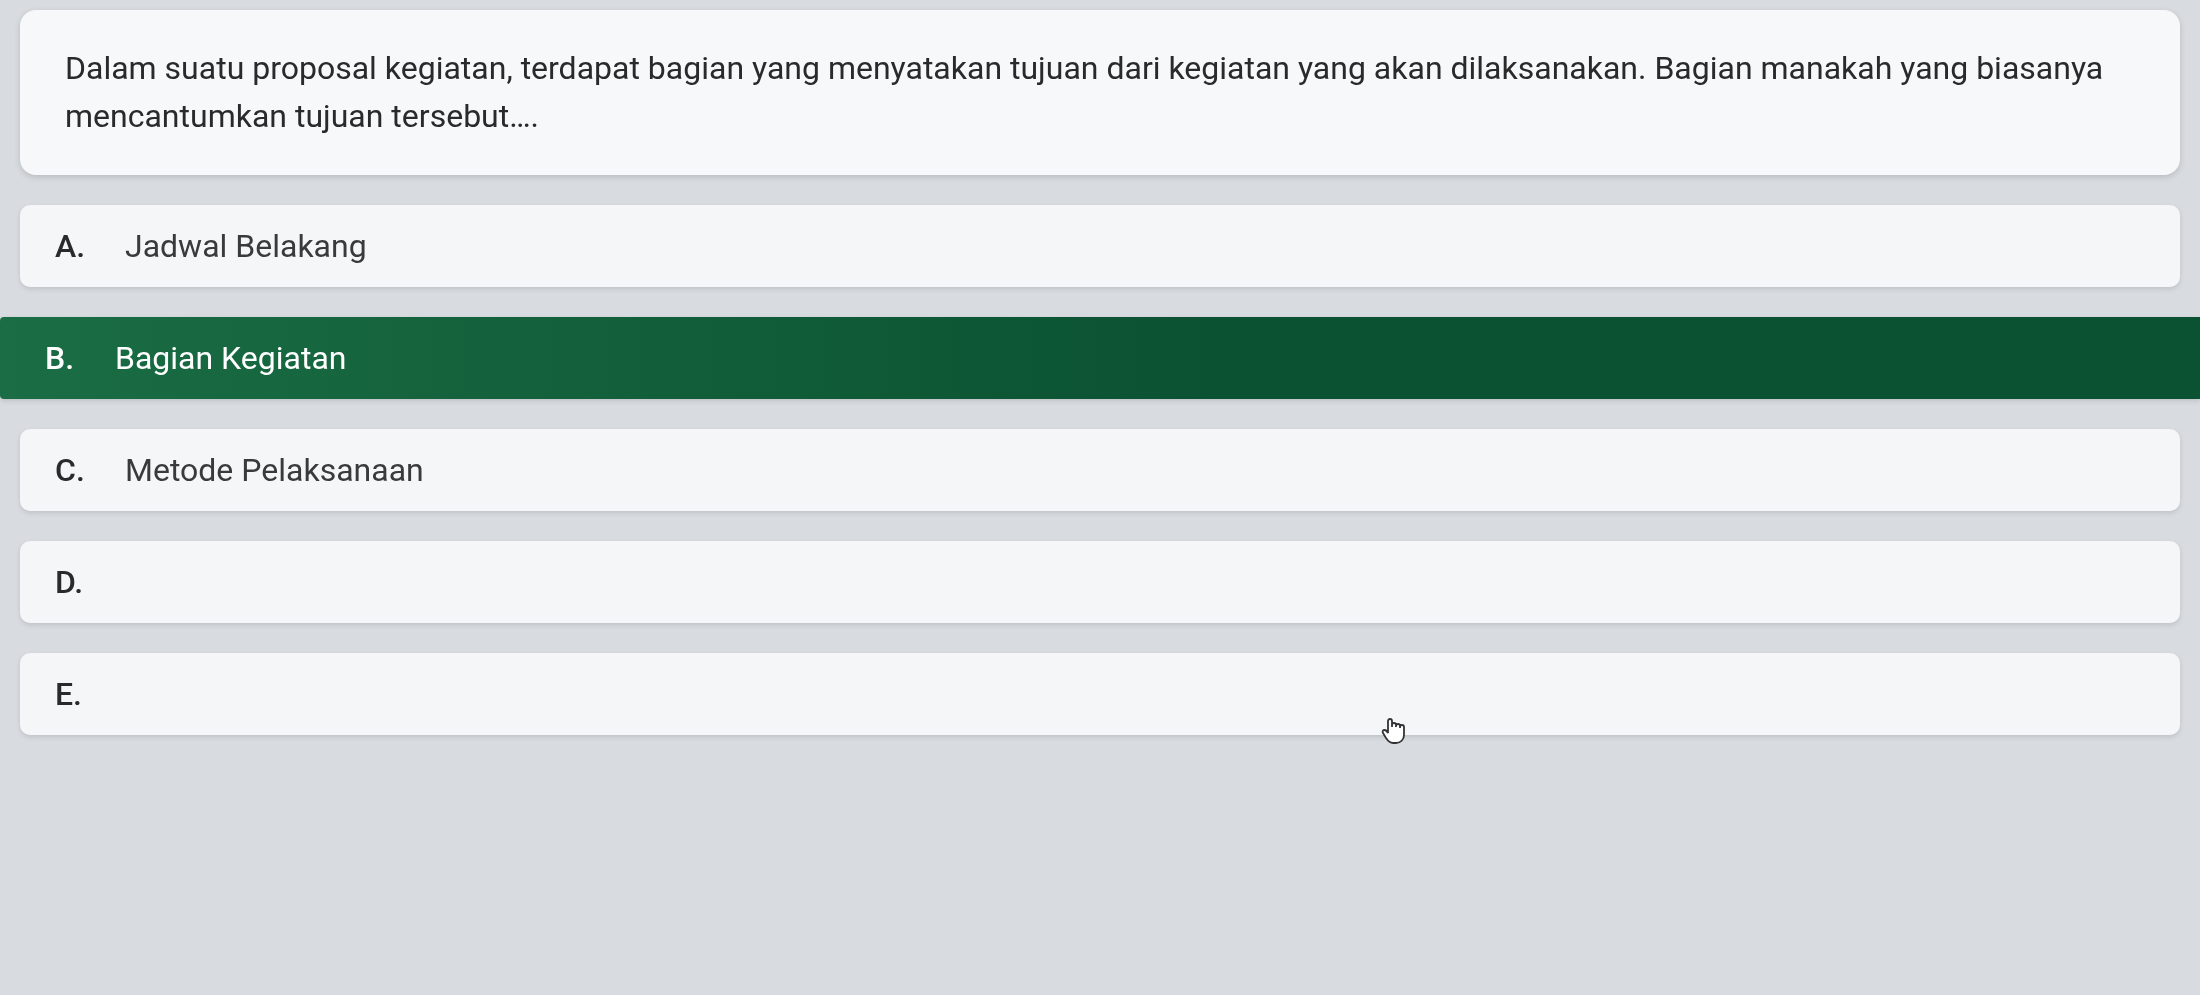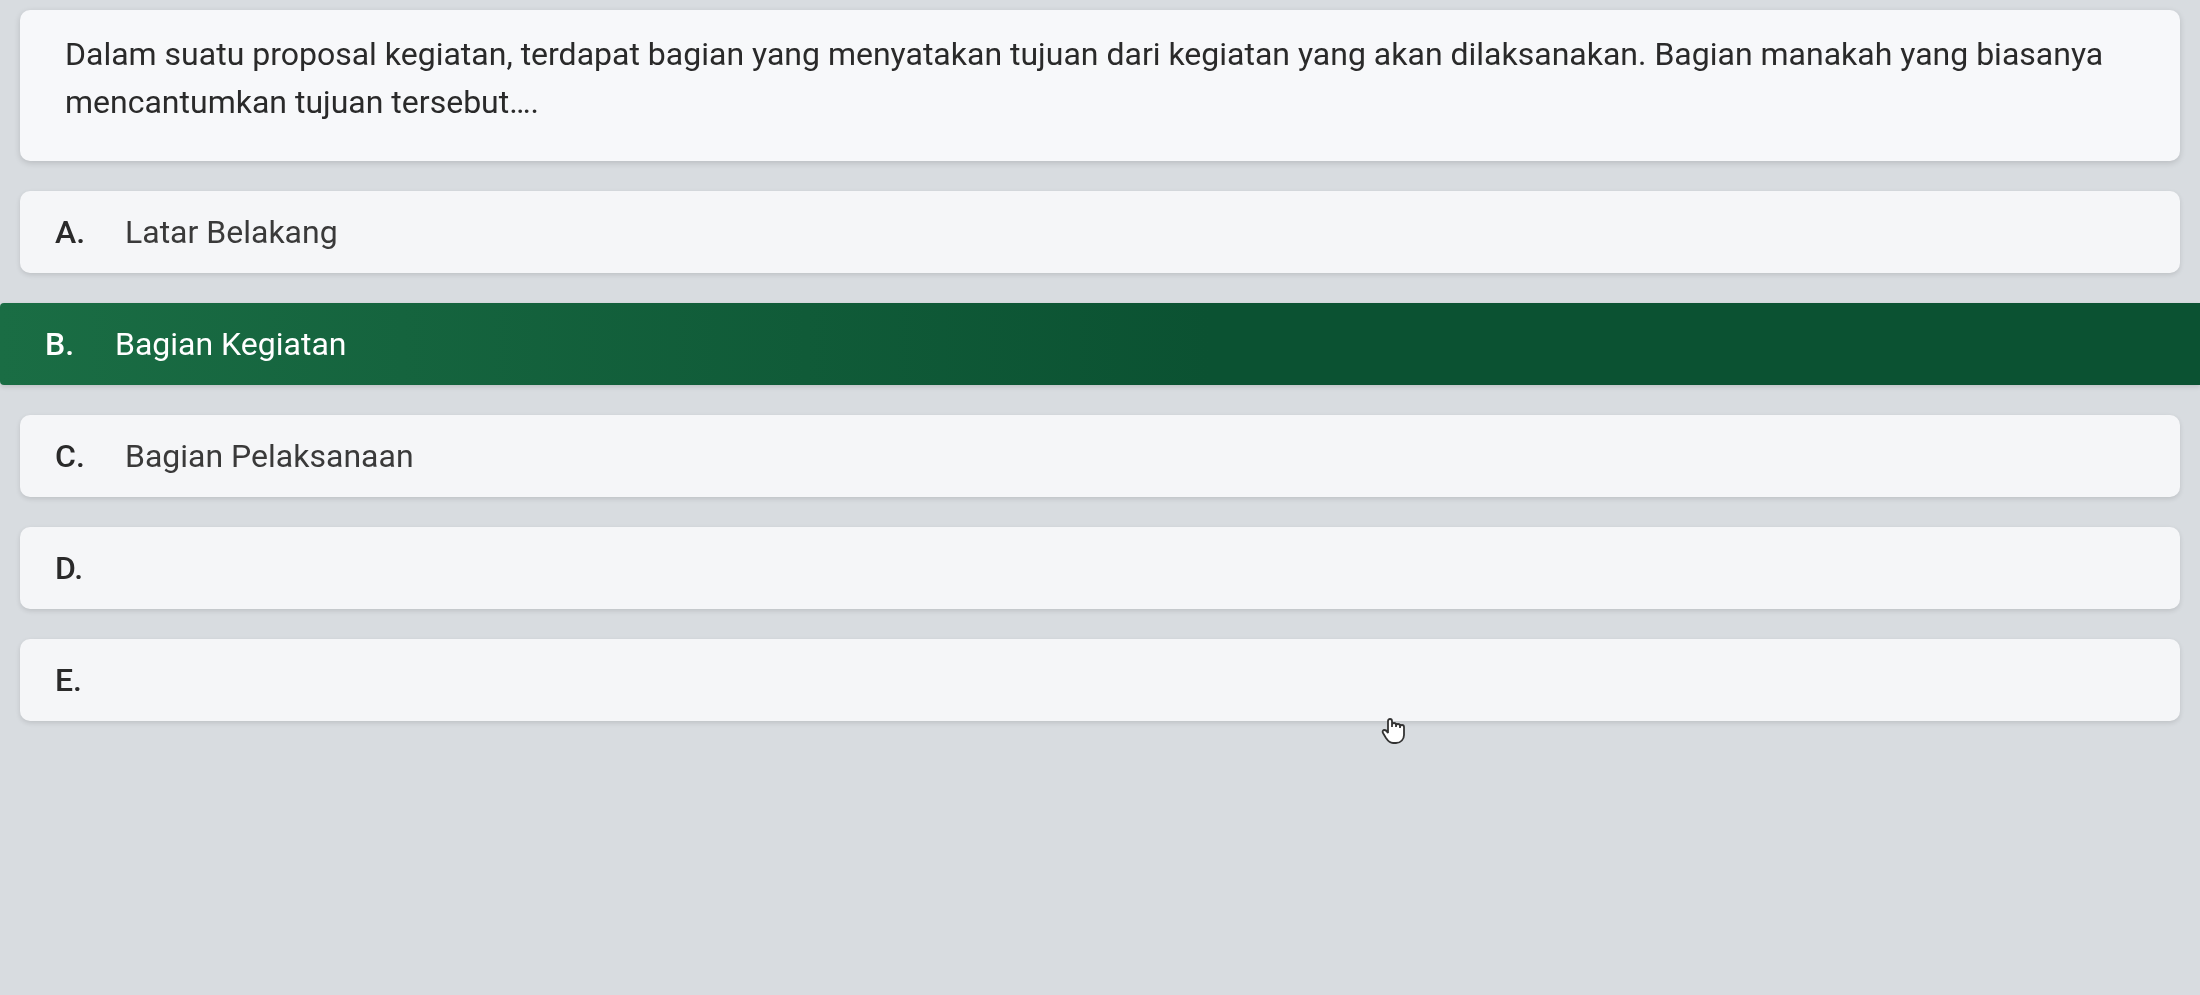--- a/index.html
+++ b/index.html
@@ -11,22 +11,22 @@
       font-family: -apple-system, BlinkMacSystemFont, 'Segoe UI', Roboto, Arial, sans-serif;
       background: #d8dce0;
       width: 2200px;
       height: 995px;
       overflow: hidden;
       padding-top: 10px;
     }
     .question-card {
       background: #f7f8fa;
       margin: 0 20px 30px 20px;
-      padding: 20px 45px 35px 45px;
-      border-radius: 10px;
+      padding: 34px 45px 35px 45px;
+      border-radius: 16px;
       box-shadow: 0 2px 6px rgba(0,0,0,0.15);
     }
     .question-text {
       font-size: 32px;
       color: #2a2a2a;
       line-height: 1.5;
       font-weight: 400;
     }
     .options-container {
       display: flex;
@@ -84,31 +84,31 @@
 <body>
 
 <div class="question-card">
   <p class="question-text">Dalam suatu proposal kegiatan, terdapat bagian yang menyatakan tujuan dari kegiatan yang akan dilaksanakan. Bagian manakah yang biasanya mencantumkan tujuan tersebut….</p>
 </div>
 
 <div class="options-container">
 
   <div class="option">
     <span class="option-letter">A.</span>
-    <span class="option-text">Latar Belakang</span>
+    <span class="option-text">Jadwal Belakang</span>
   </div>
 
   <div class="option selected">
     <span class="option-letter">B.</span>
     <span class="option-text">Bagian Kegiatan</span>
   </div>
 
   <div class="option">
     <span class="option-letter">C.</span>
-    <span class="option-text">Bagian Pelaksanaan</span>
+    <span class="option-text">Metode Pelaksanaan</span>
   </div>
 
   <div class="option">
     <span class="option-letter">D.</span>
   </div>
 
   <div class="option">
     <span class="option-letter">E.</span>
   </div>
 

